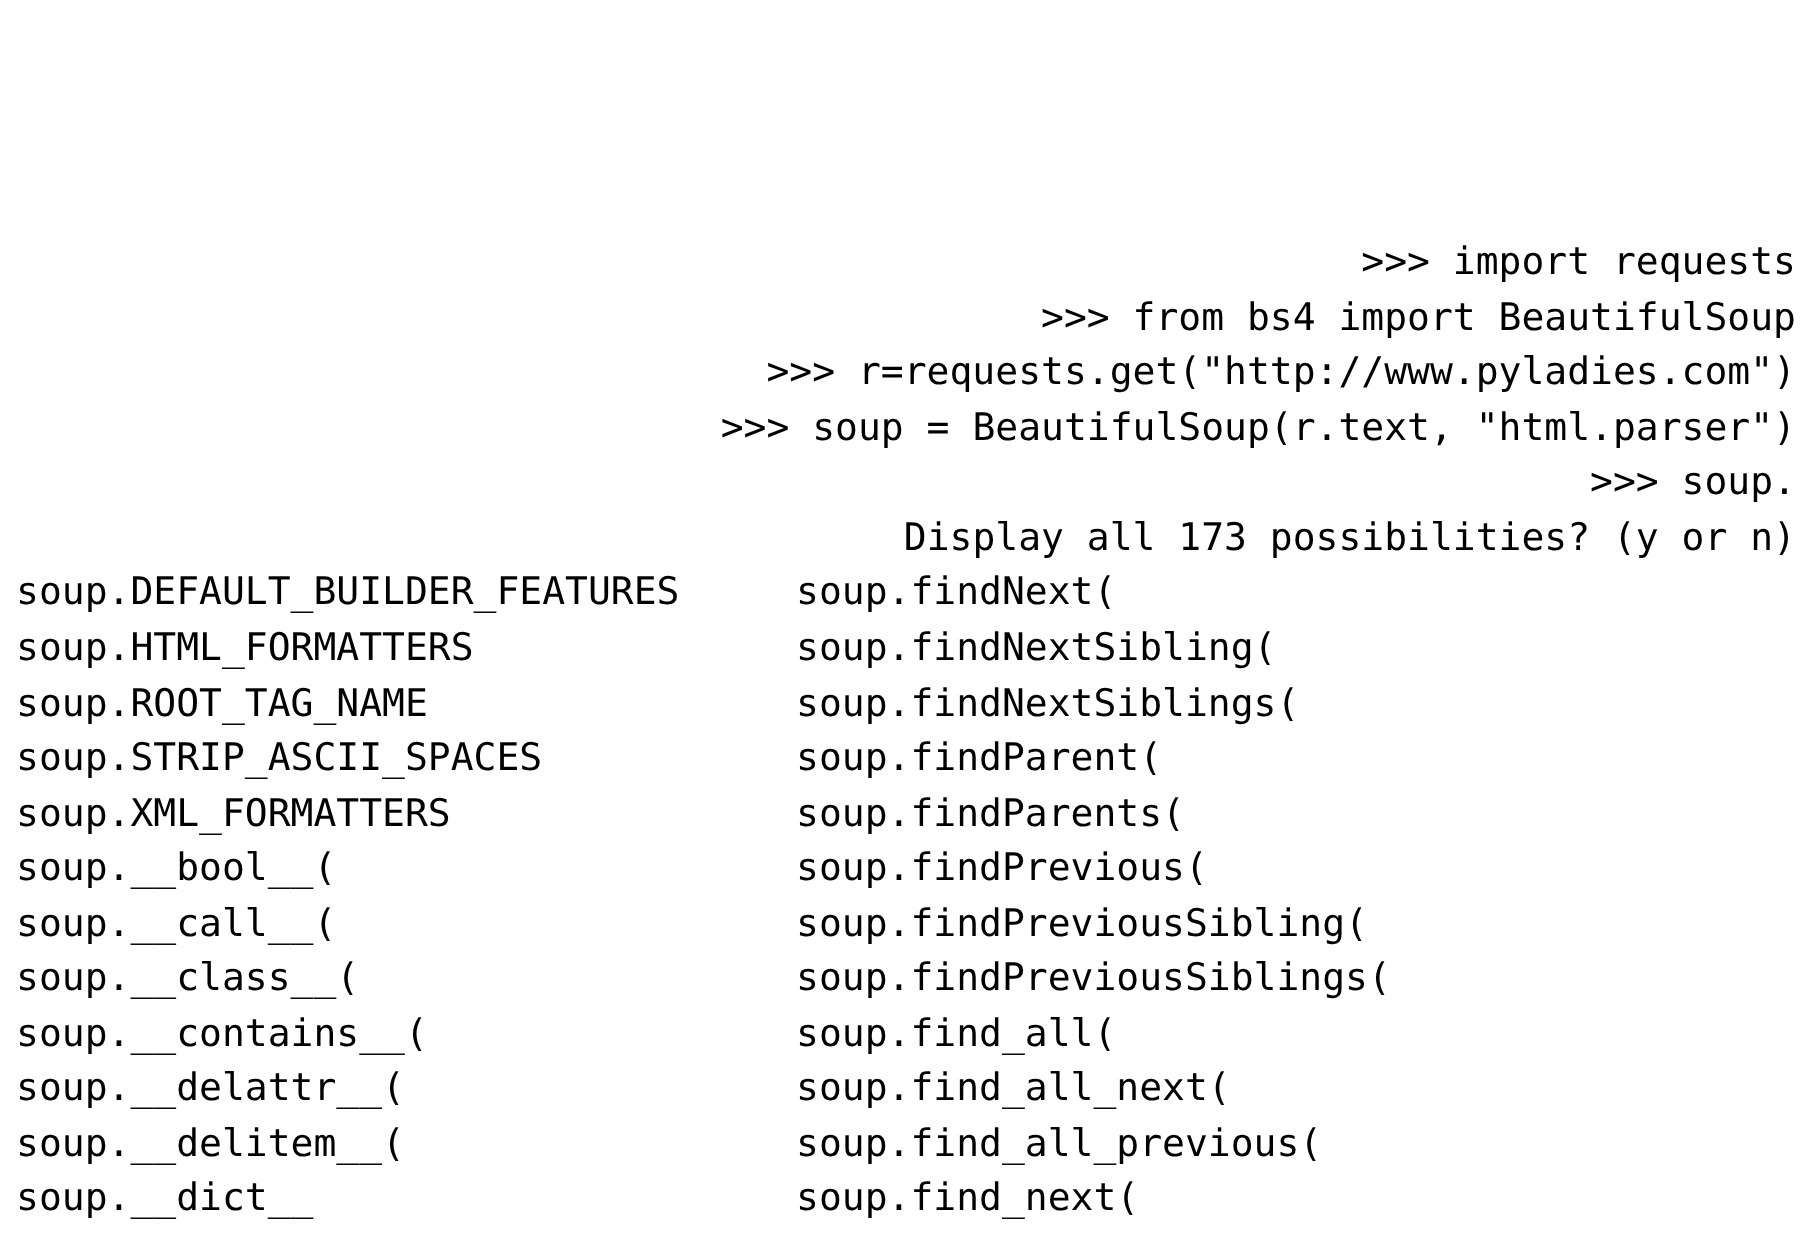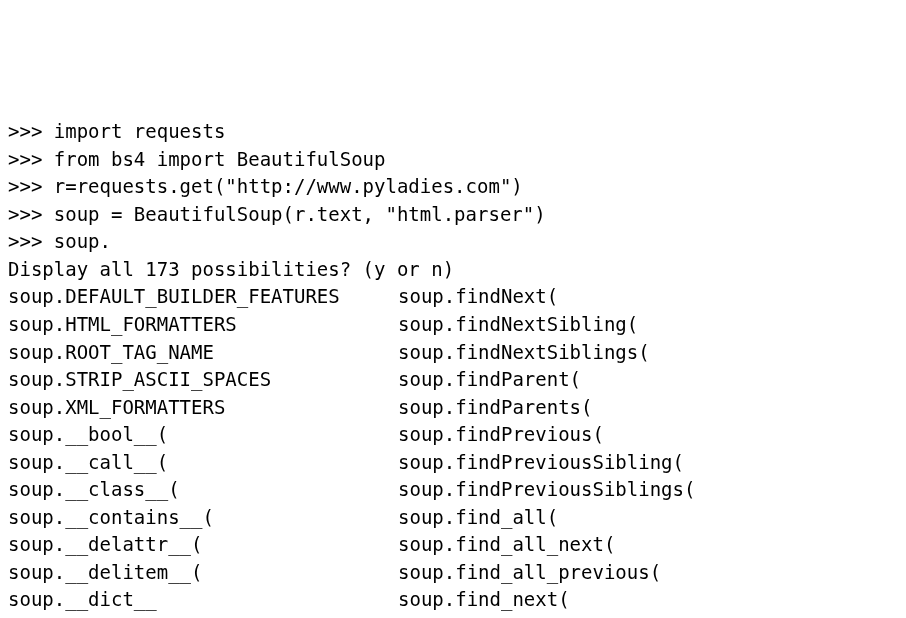--- a/index.html
+++ b/index.html
@@ -8,20 +8,21 @@
       background: #ffffff;
       font-family: "Menlo", "Monaco", "Consolas", monospace;
       font-size: 19px;
       line-height: 1.45;
       color: #000000;
       white-space: pre;
       overflow-x: hidden;
     }
     .line {
       display: block;
+      text-align: right;
     }
     .cols {
       display: flex;
     }
     .col {
       white-space: pre;
     }
     .col1 {
       width: 390px;
       flex-shrink: 0;

